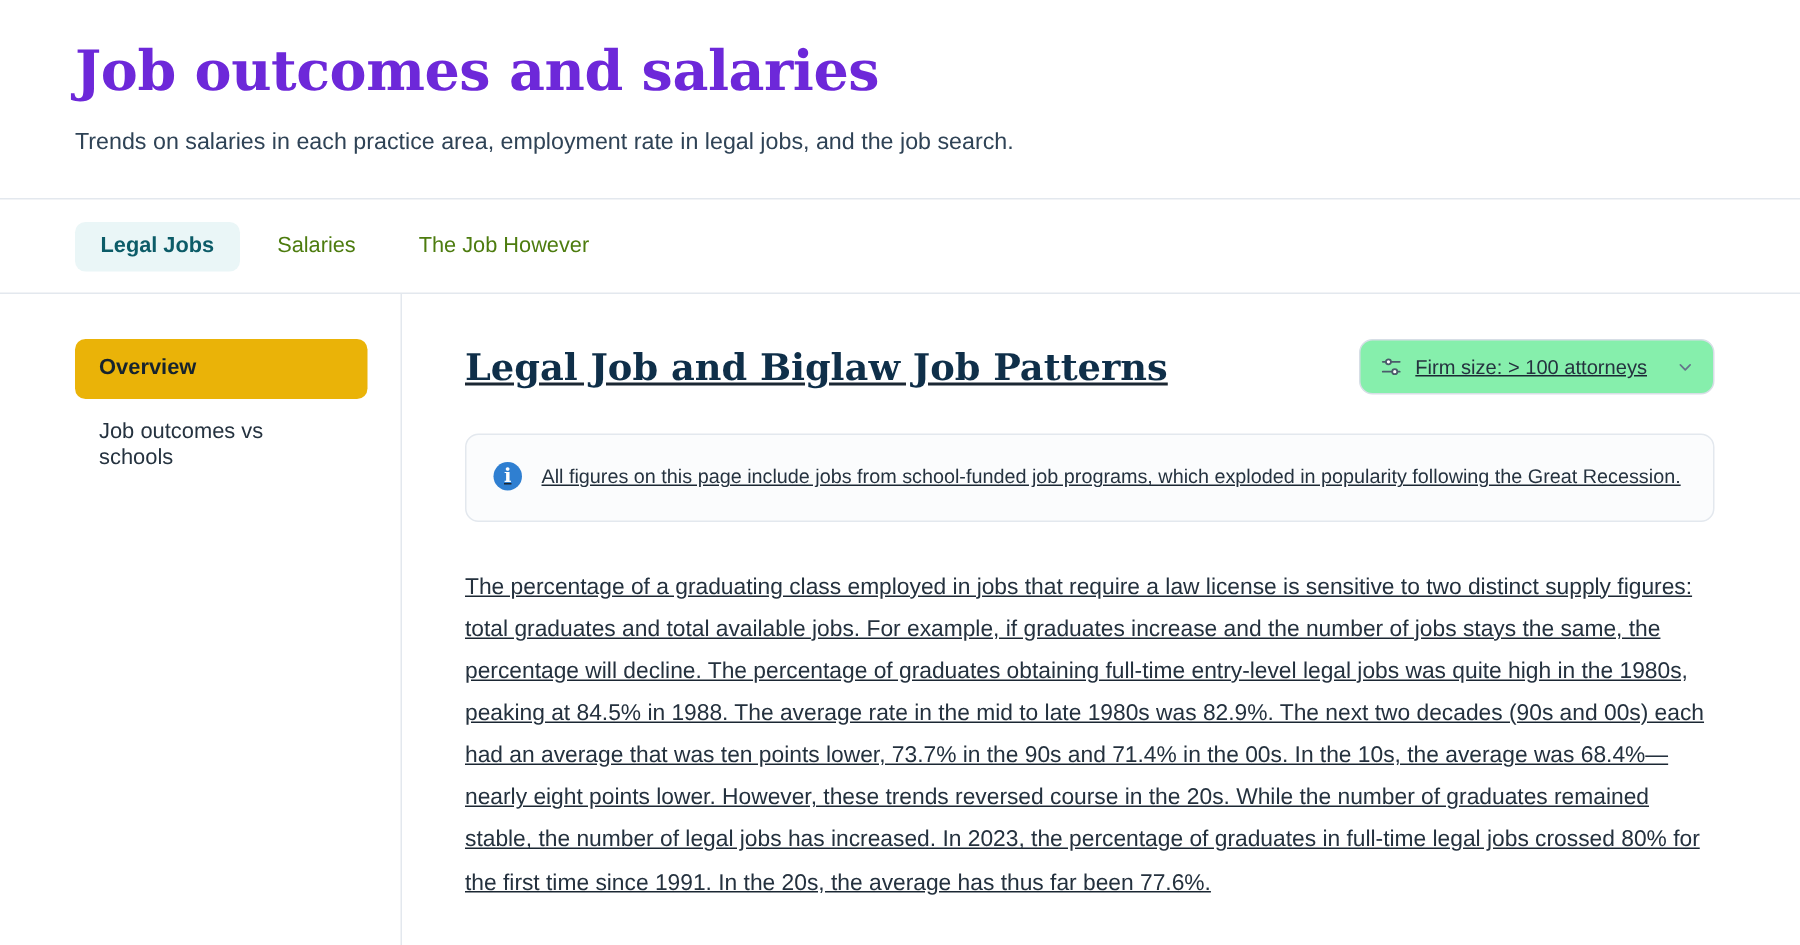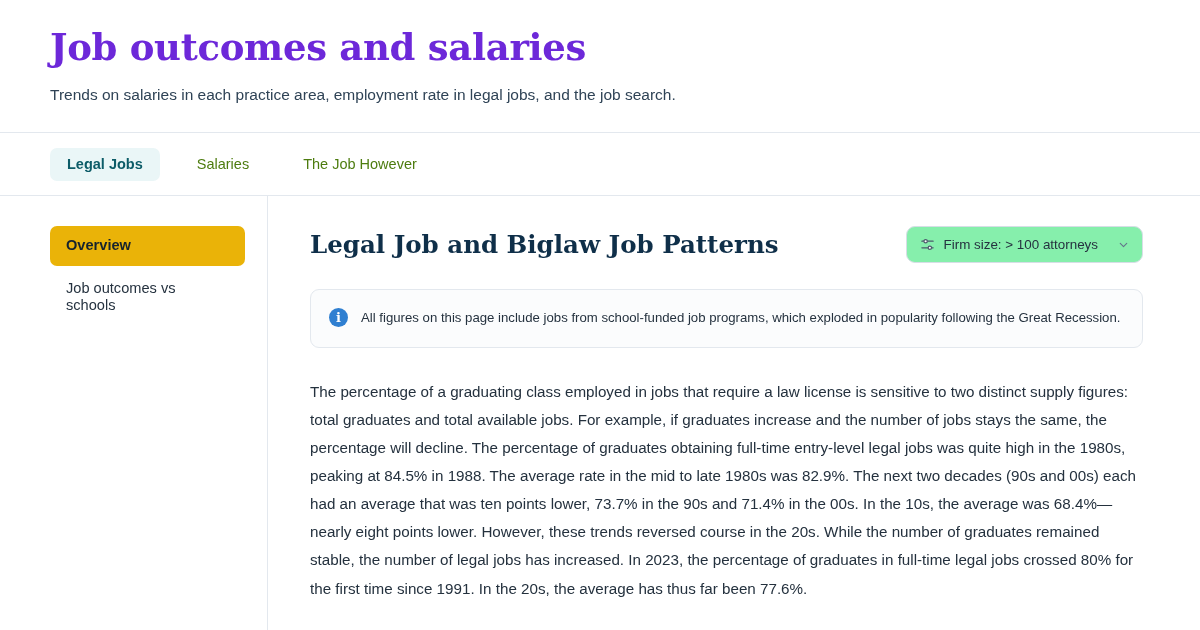--- a/index.html
+++ b/index.html
@@ -44,21 +44,21 @@
 
   
   .tabbar {
     margin-top: 27px;
     border-top: 1px solid #e3e8ee;
     border-bottom: 1px solid #e3e8ee;
     height: 64px;
     display: flex;
     align-items: center;
     padding: 0 50px;
-    gap: 20px;
+    gap: 8px;
   }
   .tab {
     font-size: 14.5px;
     color: #4d7c0f;
     padding: 9px 17px;
     border-radius: 7px;
     cursor: pointer;
     white-space: nowrap;
     line-height: 1;
   }
@@ -93,20 +93,21 @@
   .side-item.active {
     background: #eab308;
     font-weight: 600;
     color: #16232e;
   }
 
   .content {
     flex: 1;
     padding: 30px 57px 0 42px;
     min-width: 0;
+    text-decoration: underline;
   }
 
   .content-head {
     display: flex;
     align-items: flex-start;
     justify-content: space-between;
     gap: 18px;
   }
   .section-title {
     font-family: "DejaVu Serif", "Liberation Serif", serif;

